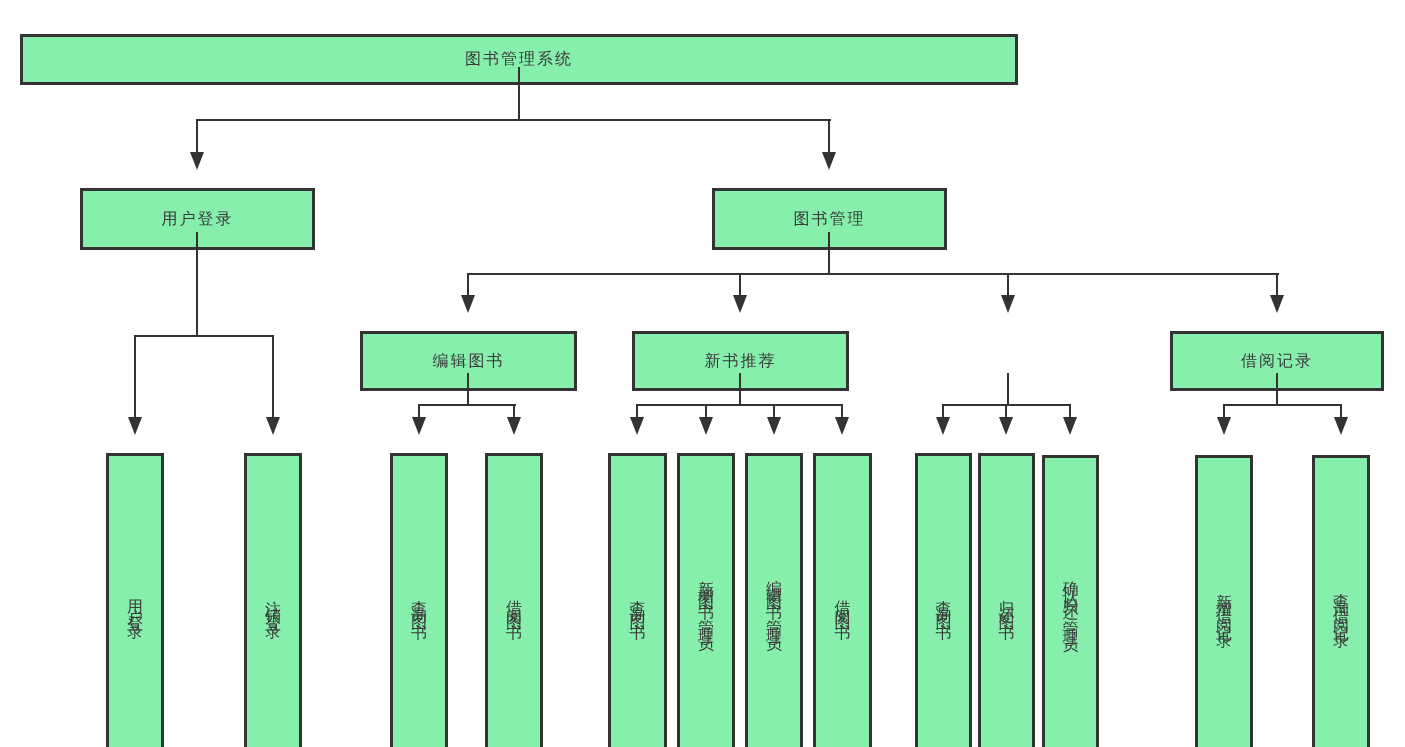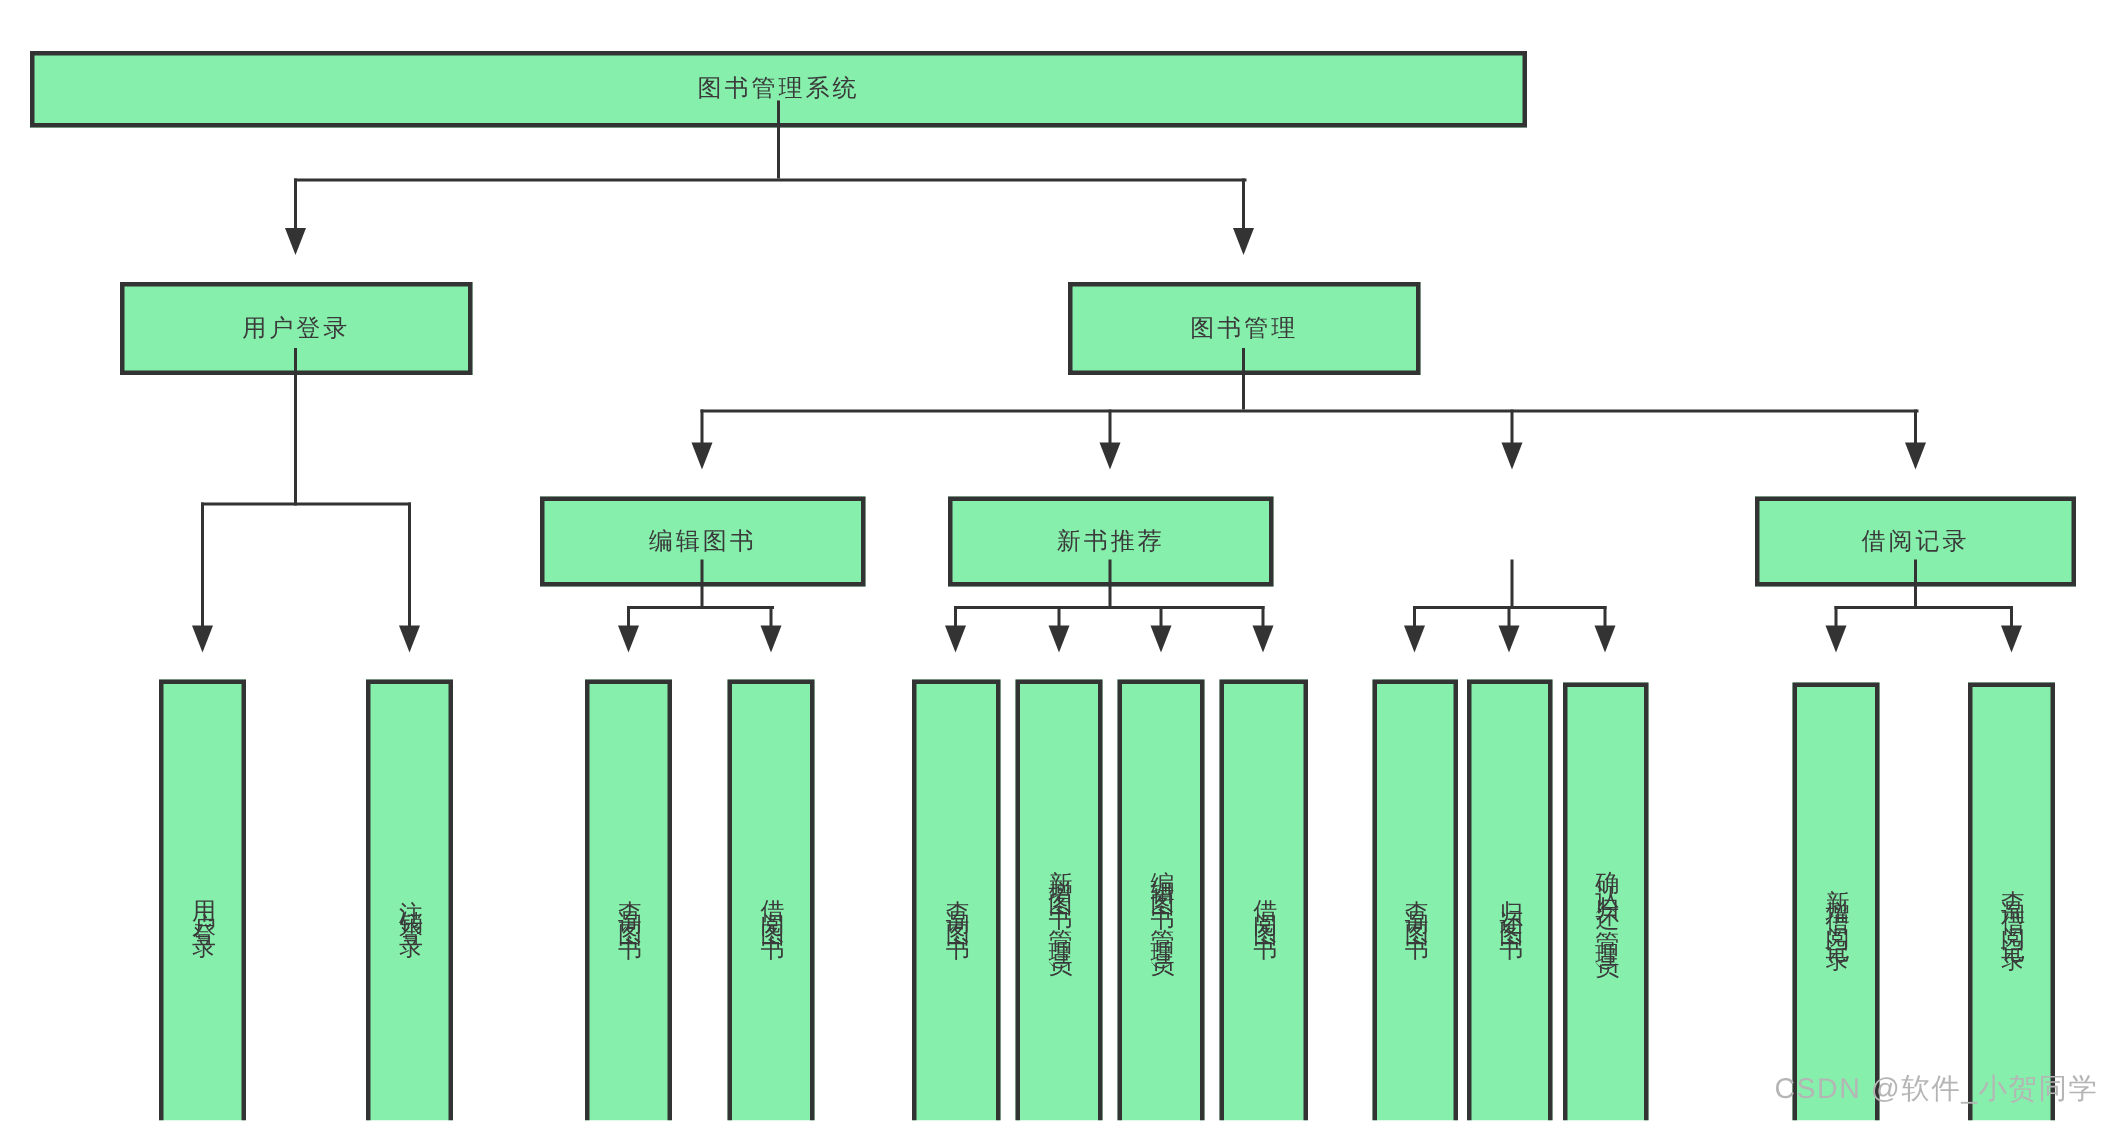--- a/index.html
+++ b/index.html
@@ -150,15 +150,14 @@
     <span class="vtext">确认归还（管理员）</span>
   </div>
 
   <div class="box" style="left:1195px;top:437px;width:58px;height:298px;">
     <span class="vtext">新增借阅记录</span>
   </div>
   <div class="box" style="left:1312px;top:437px;width:58px;height:298px;">
     <span class="vtext">查询借阅记录</span>
   </div>
 
-  <div class="watermark">CSDN @软件_小贺同学</div>
 
 </div>
 
 </body></html>

